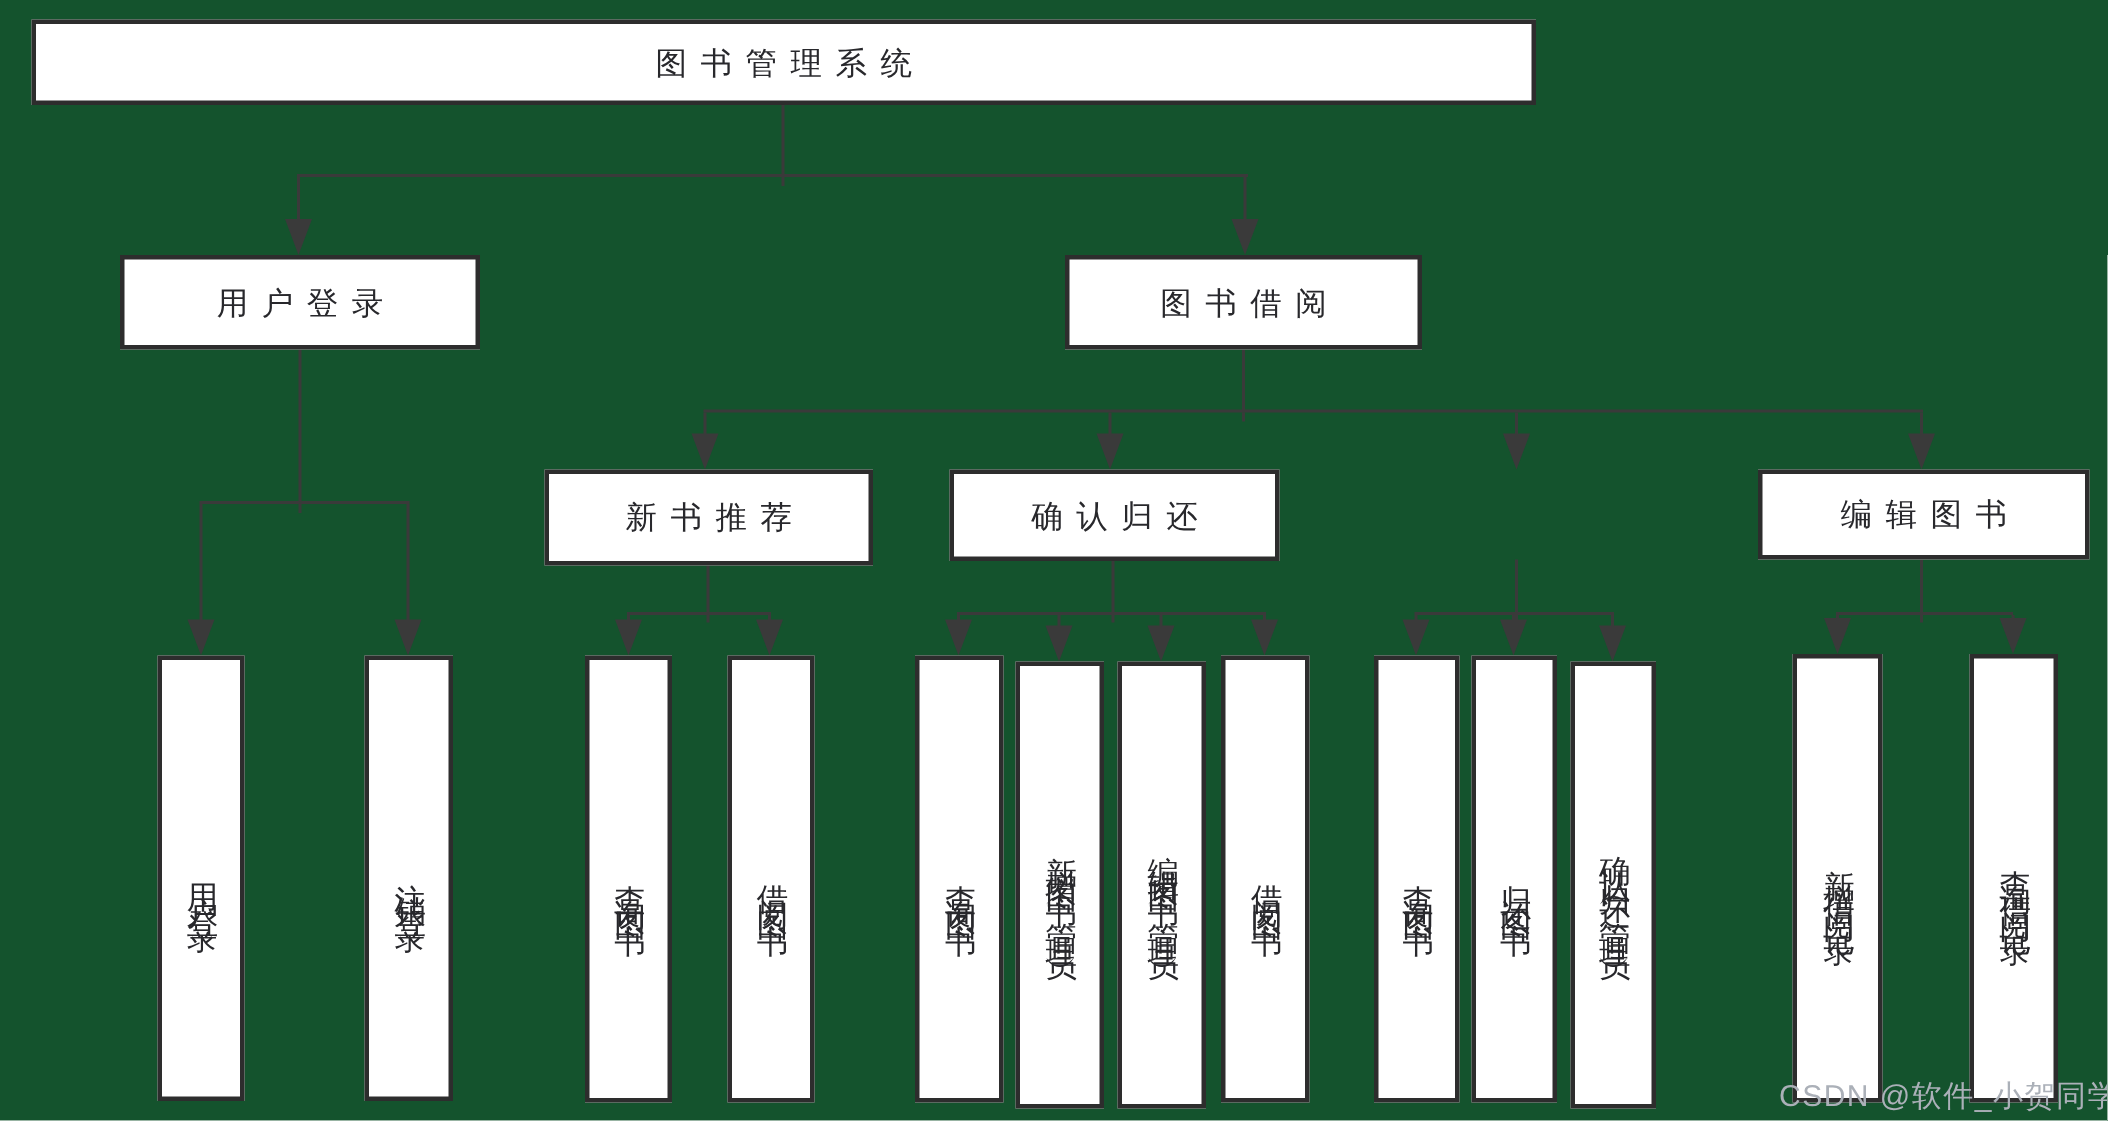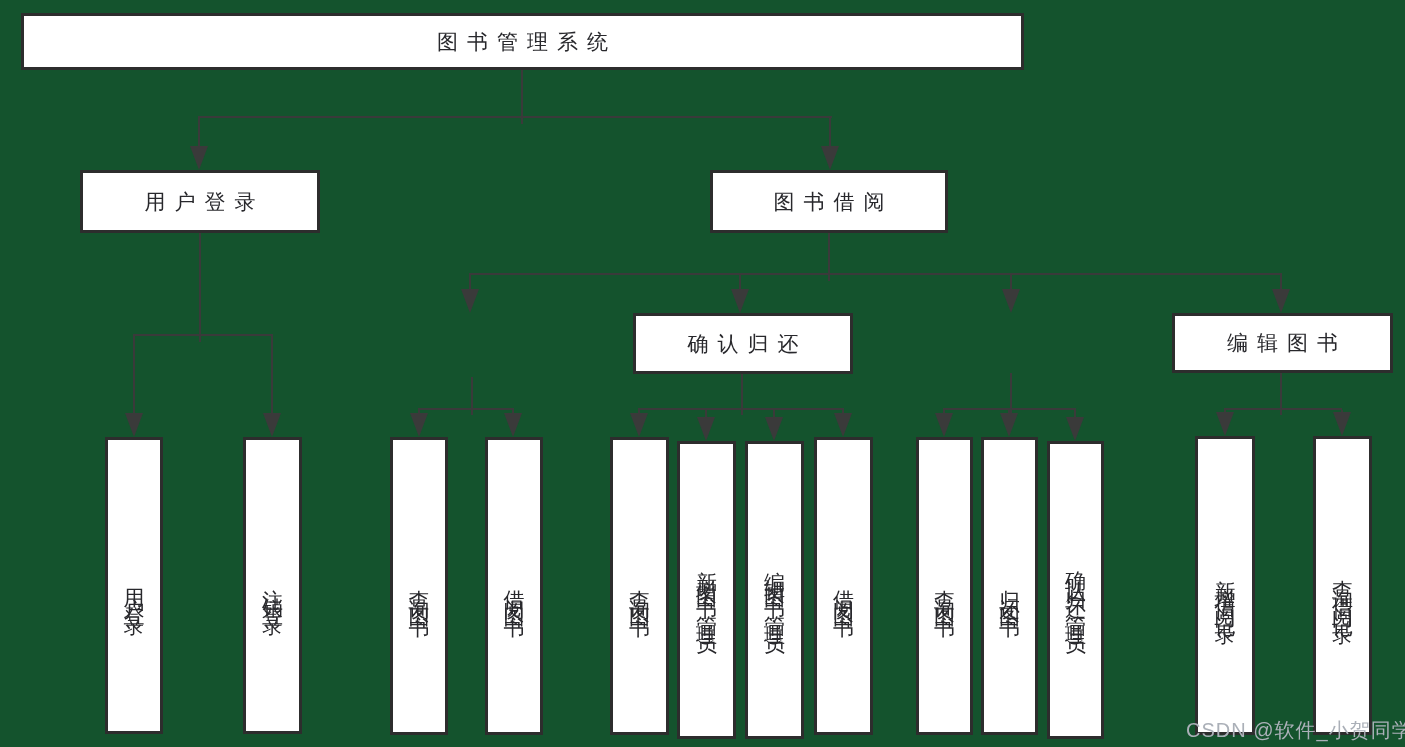--- a/index.html
+++ b/index.html
@@ -120,20 +120,23 @@
     <span class="hlbl">图书管理系统</span>
   </div>
 
   <div class="box" style="left:80px;top:170px;width:240px;height:63px">
     <span class="hlbl">用户登录</span>
   </div>
   <div class="box" style="left:710px;top:170px;width:238px;height:63px">
     <span class="hlbl">图书借阅</span>
   </div>
 
+  <div class="box" style="left:363px;top:313px;width:219px;height:64px">
+    <span class="hlbl">新书推荐</span>
+  </div>
   <div class="box" style="left:633px;top:313px;width:220px;height:61px">
     <span class="hlbl">确认归还</span>
   </div>
   <div class="box" style="left:1172px;top:313px;width:221px;height:60px">
     <span class="hlbl">编辑图书</span>
   </div>
 
   <div class="box" style="left:105px;top:437px;width:58px;height:297px">
     <span class="vlbl">用户登录</span>
   </div>

